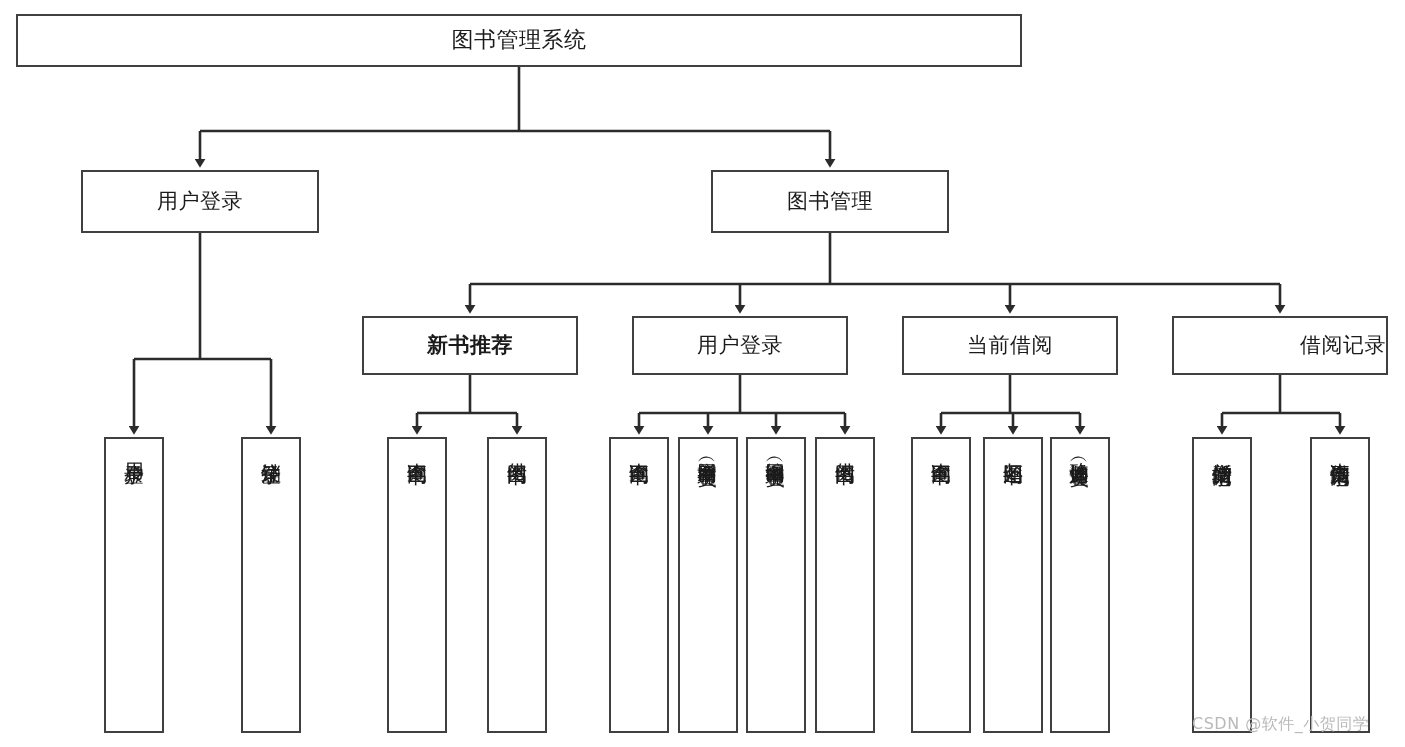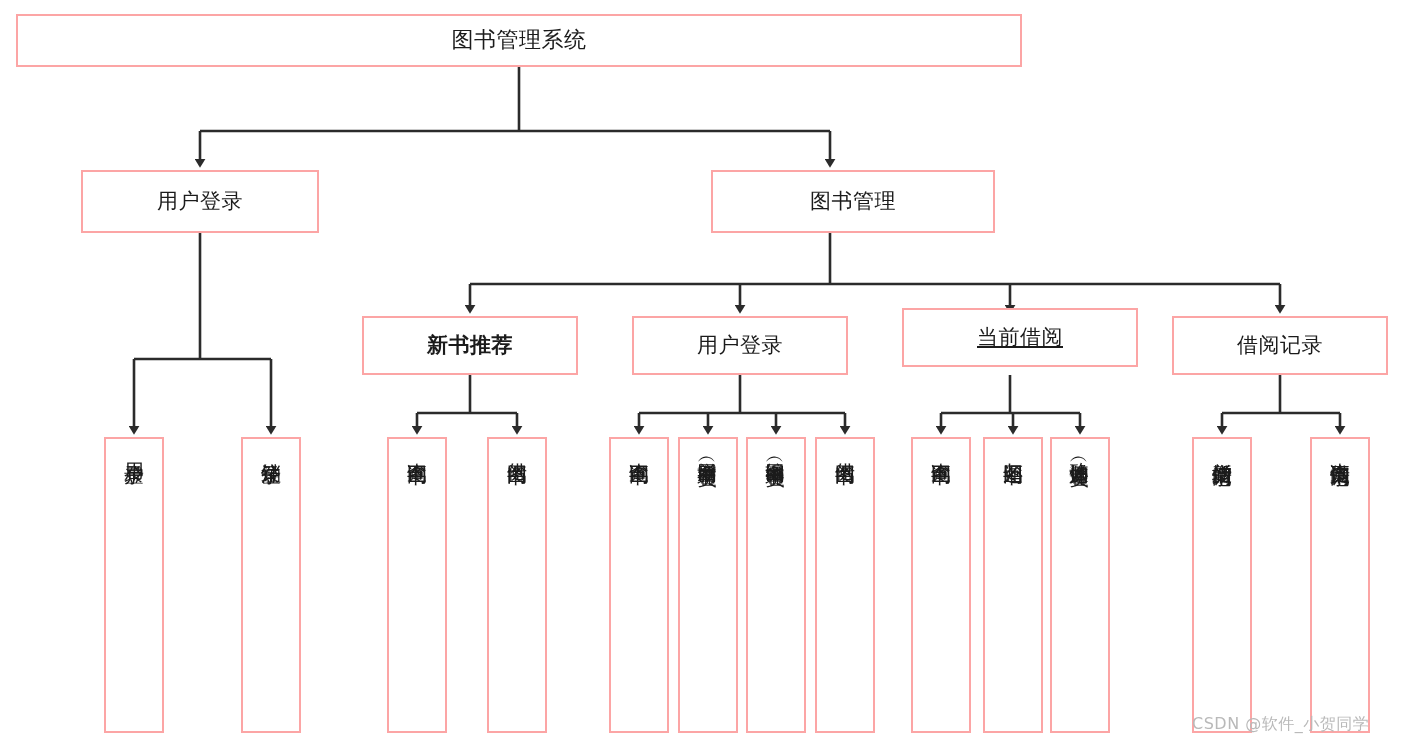--- a/index.html
+++ b/index.html
@@ -23,21 +23,21 @@
     left: 0;
     top: 0;
     width: 1405px;
     height: 747px;
     pointer-events: none;
   }
   .node {
     position: absolute;
     box-sizing: border-box;
     background: #ffffff;
-    border: 2px solid #fca5a5;
+    border: 2px solid #404040;
     display: flex;
     align-items: center;
     justify-content: center;
     color: #1b1b1b;
   }
   .node .label {
     display: block;
     text-align: center;
     line-height: 1.12;
     white-space: pre-line;
@@ -123,34 +123,34 @@
       </g>
   </svg>
 
   <div class="node h root" style="left: 16px; top: 14px; width: 1006px; height: 53px;">
     <span class="label">图书管理系统</span>
   </div>
 
   <div class="node h" style="left: 81px; top: 170px; width: 238px; height: 63px;">
     <span class="label">用户登录</span>
   </div>
-  <div class="node h" style="left: 711px; top: 170px; width: 284px; height: 63px;">
+  <div class="node h" style="left: 711px; top: 170px; width: 238px; height: 63px;">
     <span class="label">图书管理</span>
   </div>
 
   <div class="node h" style="left: 362px; top: 316px; width: 216px; height: 59px; font-weight: bold;">
     <span class="label">新书推荐</span>
   </div>
   <div class="node h" style="left: 632px; top: 316px; width: 216px; height: 59px;">
     <span class="label">用户登录</span>
   </div>
-  <div class="node h" style="left: 902px; top: 308px; width: 236px; height: 59px; text-decoration: underline;">
+  <div class="node h" style="left: 902px; top: 316px; width: 216px; height: 59px;">
     <span class="label">当前借阅</span>
   </div>
-  <div class="node h" style="left: 1172px; top: 316px; width: 216px; height: 59px;">
+  <div class="node h" style="left: 1172px; top: 316px; width: 216px; height: 59px; justify-content: flex-end;">
     <span class="label">借阅记录</span>
   </div>
 
   <div class="node v" style="left: 104px; top: 437px; width: 60px; height: 296px;">
     <span class="label">用户登录</span>
   </div>
   <div class="node v" style="left: 241px; top: 437px; width: 60px; height: 296px;">
     <span class="label">注销登录</span>
   </div>
   <div class="node v" style="left: 387px; top: 437px; width: 60px; height: 296px;">

